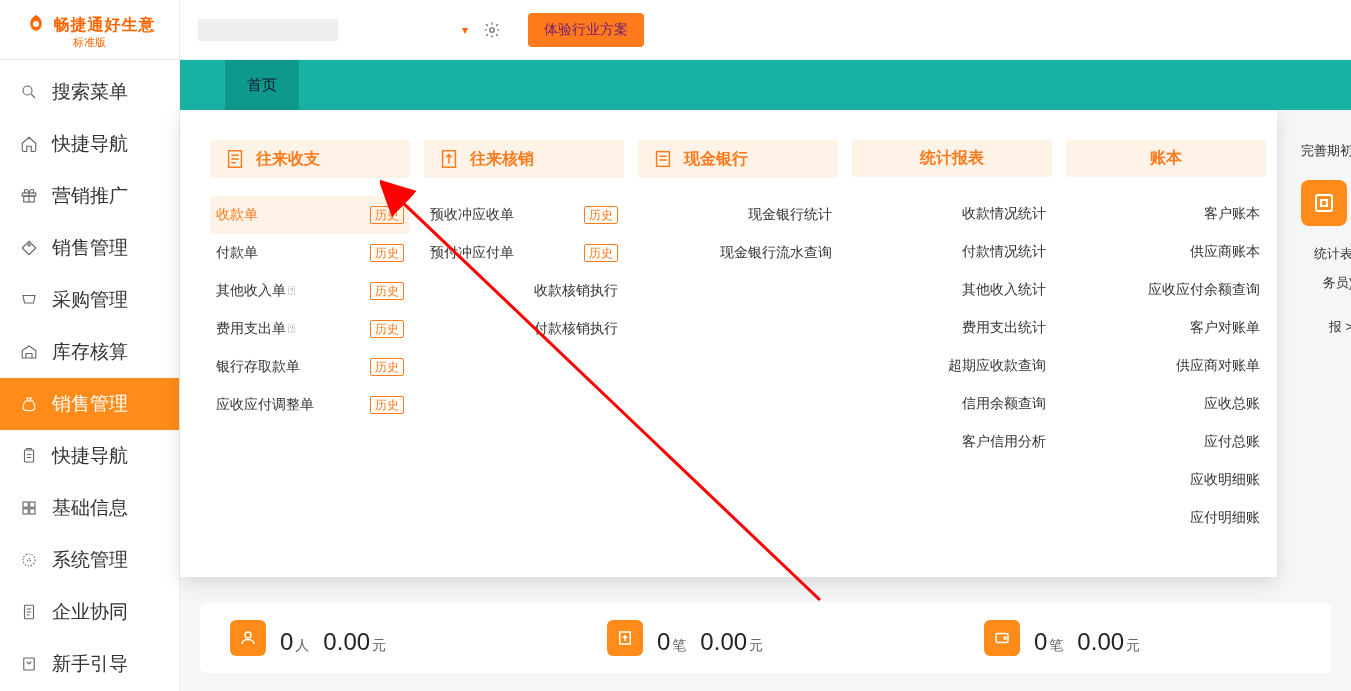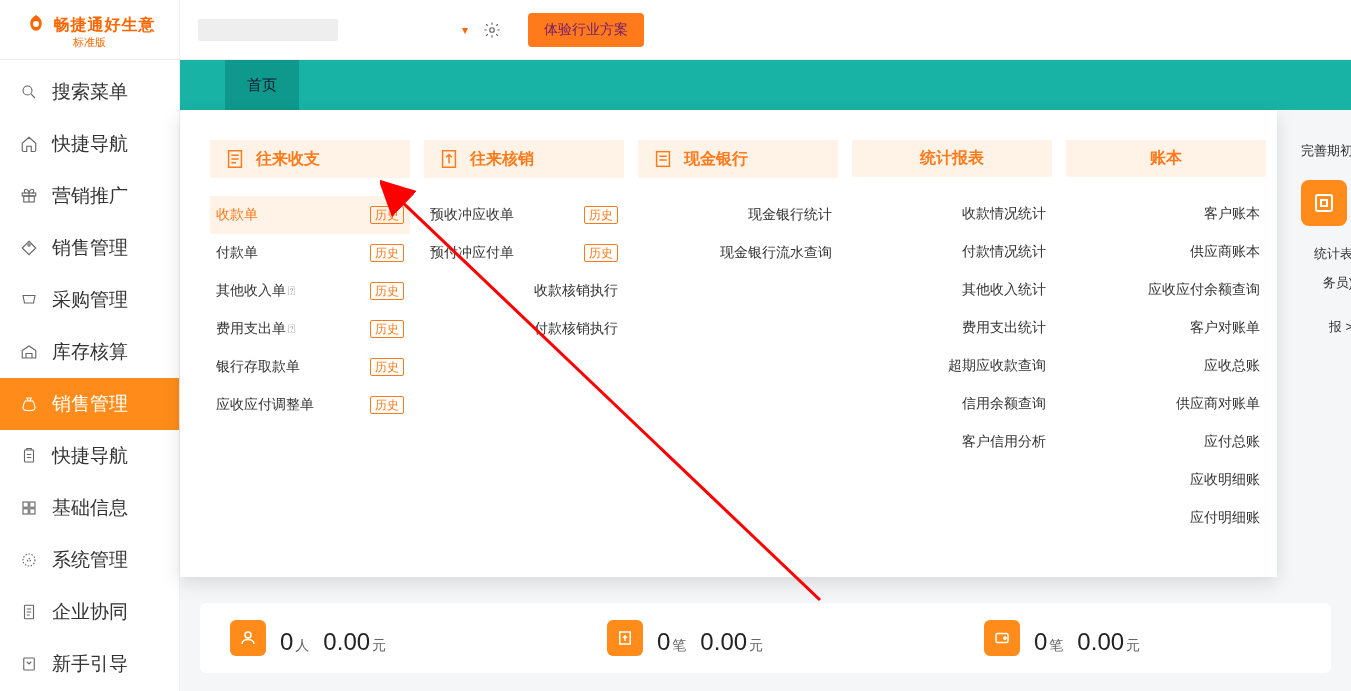--- a/index.html
+++ b/index.html
@@ -630,24 +630,24 @@
               <div class="menu-row plain">
                   <span>供应商账本</span>
                 </div>
               <div class="menu-row plain">
                   <span>应收应付余额查询</span>
                 </div>
               <div class="menu-row plain">
                   <span>客户对账单</span>
                 </div>
               <div class="menu-row plain">
+                  <span>供应商对账单</span>
+                </div>
+              <div class="menu-row plain">
                   <span>应收总账</span>
-                </div>
-              <div class="menu-row plain">
-                  <span>供应商对账单</span>
                 </div>
               <div class="menu-row plain">
                   <span>应付总账</span>
                 </div>
               <div class="menu-row plain">
                   <span>应收明细账</span>
                 </div>
               <div class="menu-row plain">
                   <span>应付明细账</span>
                 </div>

